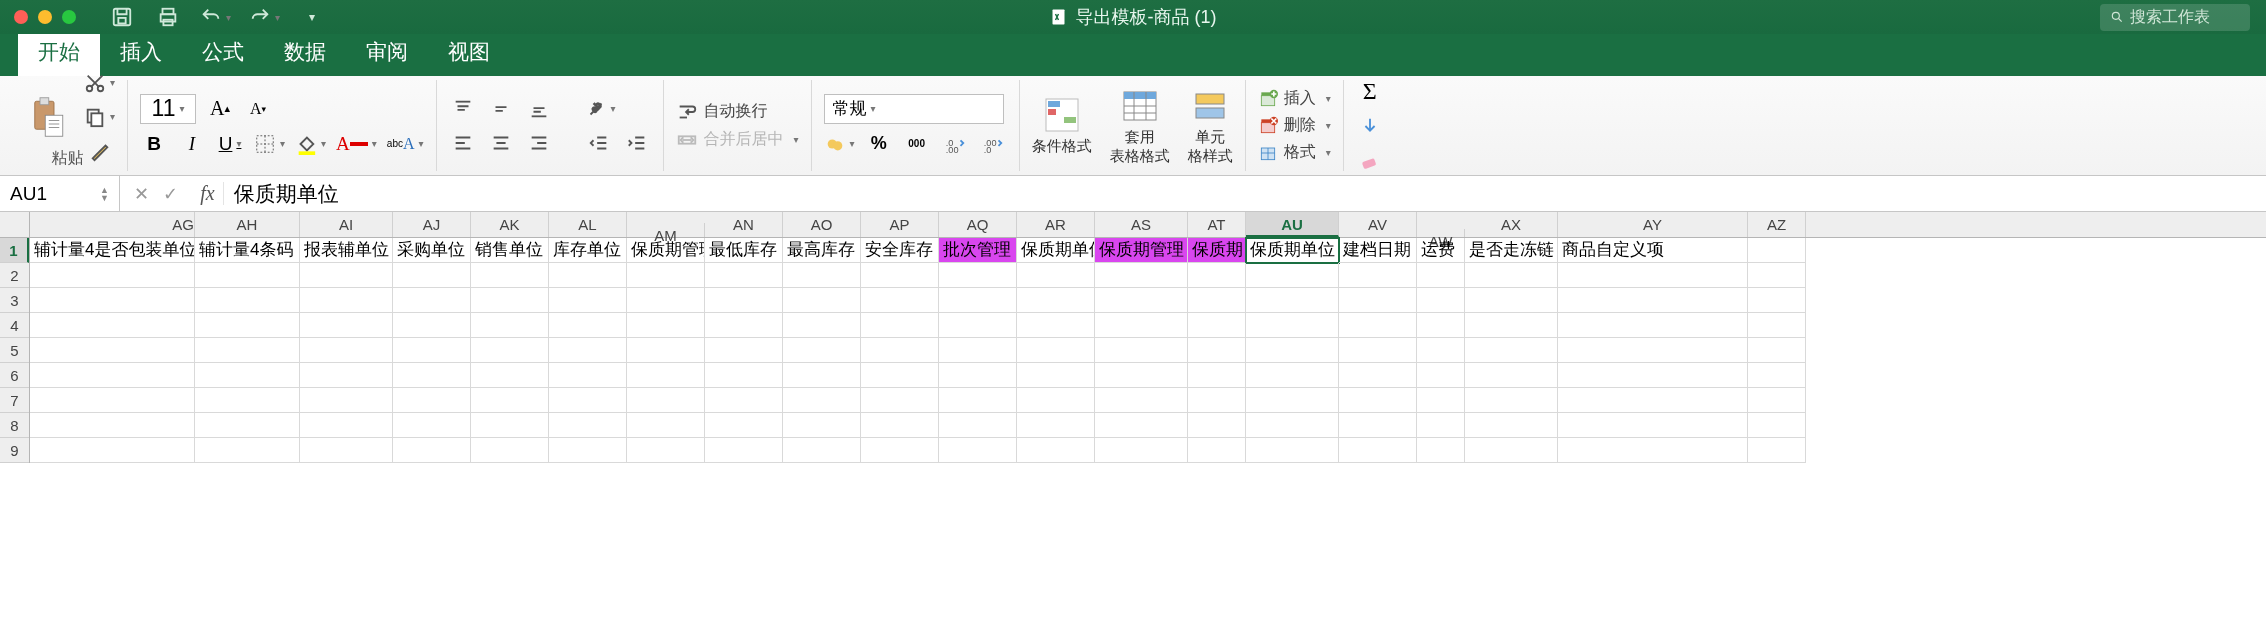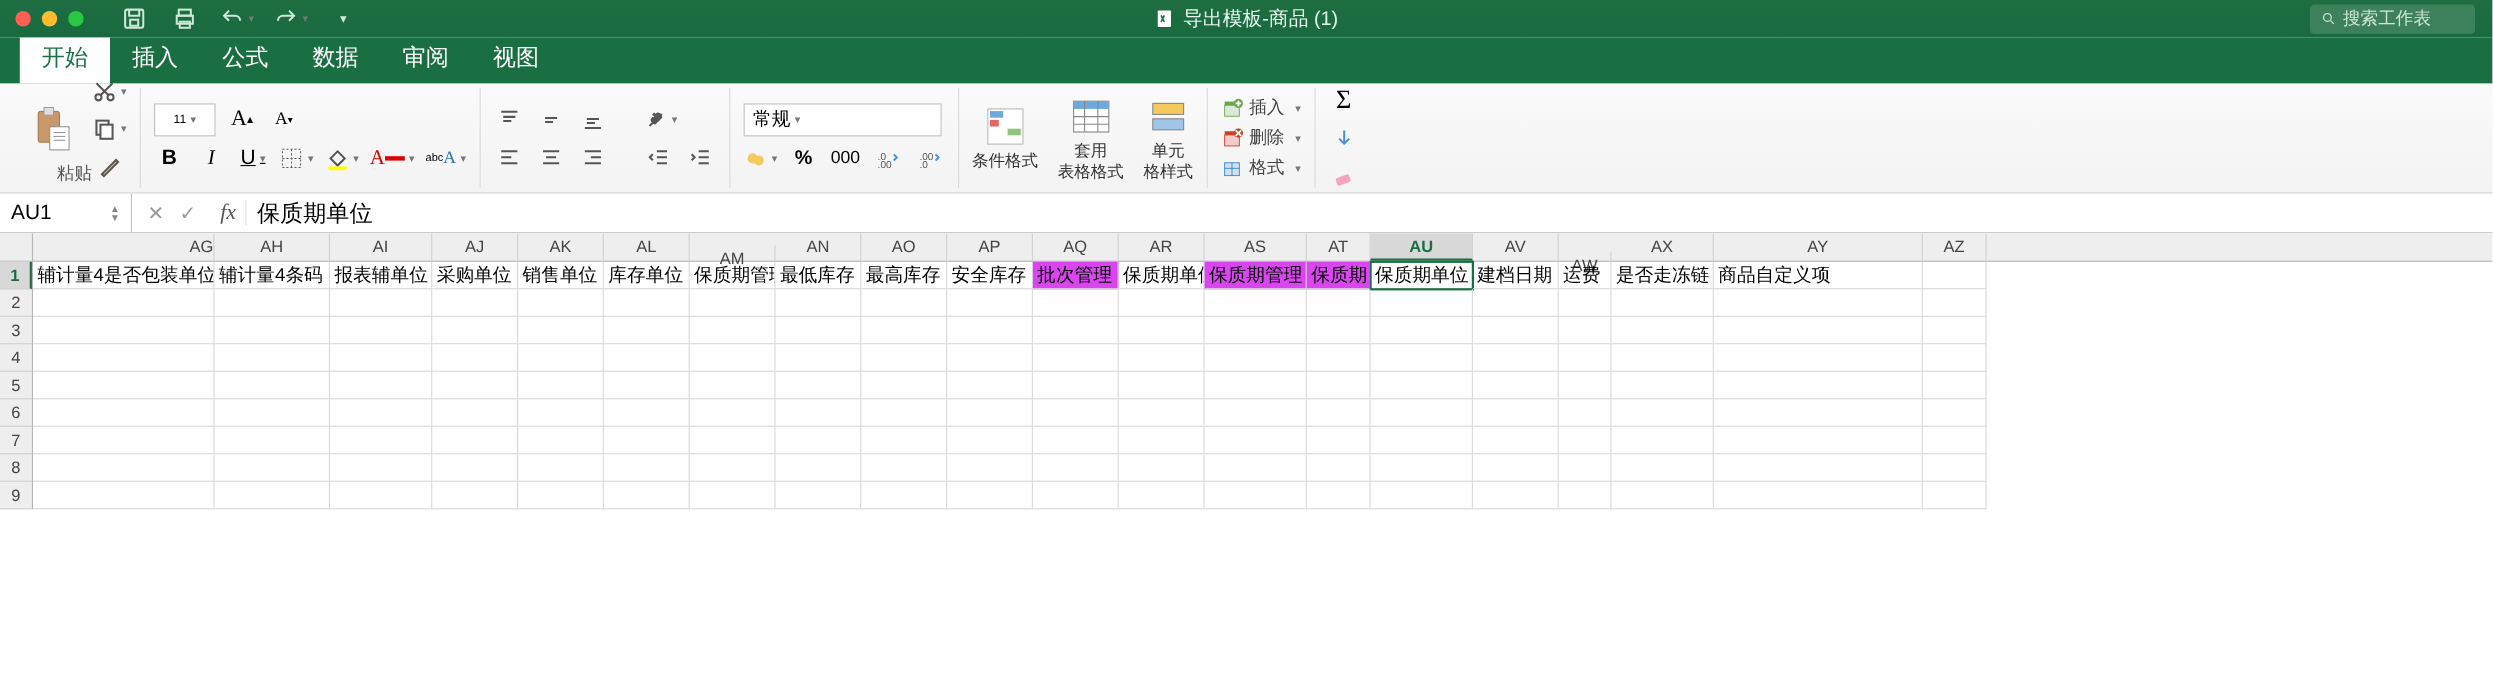--- a/index.html
+++ b/index.html
@@ -25,21 +25,21 @@
   .ribbon { height:100px; background:linear-gradient(#fafafa,#f3f3f3); border-bottom:1px solid #c6c6c6; display:flex; align-items:stretch; padding:4px 8px; }
   .group { display:flex; flex-direction:column; justify-content:center; padding:0 12px; border-right:1px solid #d9d9d9; position:relative; }
   .group:last-child { border-right:none; }
   .group-label { position:absolute; bottom:2px; left:0; right:0; text-align:center; font-size:16px; color:#555; }
   .group-rows { display:flex; flex-direction:column; gap:6px; }
   .row-h { display:flex; align-items:center; gap:10px; }
   .btn { display:flex; align-items:center; justify-content:center; min-width:28px; height:28px; cursor:pointer; }
   .btn svg { width:22px; height:22px; }
   .drop::after { content:"▾"; font-size:10px; color:#777; margin-left:4px; }
   .font-select { width:220px; height:30px; border:1px solid #bfbfbf; background:#fff; display:flex; align-items:center; padding:0 8px; font-size:17px; }
-  .size-select { width:56px; height:30px; border:1px solid #bfbfbf; background:#fff; display:flex; align-items:center; justify-content:center; font-size:11px; }
+  .size-select { width:56px; height:30px; border:1px solid #bfbfbf; background:#fff; display:flex; align-items:center; justify-content:center; font-size:23px; }
   .style-select { width:180px; height:30px; border:1px solid #bfbfbf; background:#fff; display:flex; align-items:center; padding:0 8px; font-size:17px; }
   .paste-big { display:flex; flex-direction:column; align-items:center; gap:4px; padding:0 6px; }
   .paste-big svg { width:42px; height:42px; }
   .big-col { display:flex; flex-direction:column; align-items:center; gap:2px; font-size:15px; color:#333; cursor:pointer; }
   .big-col svg { width:40px; height:40px; }
   .side-col { display:flex; flex-direction:column; gap:6px; }
   .side-btn { display:flex; align-items:center; gap:6px; font-size:16px; color:#444; cursor:pointer; }
   .side-btn svg { width:20px; height:20px; }
   
   .merge-btn { display:flex; align-items:center; gap:6px; color:#444; font-size:16px; }
@@ -258,37 +258,57 @@
         <span class="btn">
             <svg viewBox="0 0 24 24" stroke="#555" stroke-width="2">
               <path d="M10 6h10M10 12h10M10 18h10"></path>
               <path d="M3 9l3 3-3 3" fill="none"></path>
             </svg>
           </span>
       </div>
     </div>
   </div>
 
+  <div class="group">
+    <div class="group-rows">
+      <div class="merge-btn">
+        <svg width="22" height="22" viewBox="0 0 24 24" fill="none" stroke="#555" stroke-width="2">
+            <path d="M4 6h14a3 3 0 010 6h-6"></path>
+            <path d="M14 9l-3 3 3 3"></path>
+            <path d="M4 18h8"></path>
+          </svg>
+        <span>自动换行</span>
+      </div>
+      <div class="merge-btn disabled drop">
+        <svg width="22" height="22" viewBox="0 0 24 24" fill="none" stroke="#bbb" stroke-width="2">
+            <rect x="3" y="8" width="18" height="8"></rect>
+            <path d="M7 12h10"></path>
+            <path d="M8 9l-3 3 3 3M16 9l3 3-3 3"></path>
+          </svg>
+        <span>合并后居中</span>
+      </div>
+    </div>
+  </div>
 
   <div class="group">
     <div class="group-rows">
       <div class="row-h">
         <div class="style-select drop">
             <span>常规</span>
           </div>
       </div>
       <div class="row-h">
         <span class="btn drop">
             <svg viewBox="0 0 24 24">
               <circle cx="9" cy="12" r="5" fill="#f4c95d"></circle>
               <circle cx="15" cy="14" r="5" fill="#f4c95d"></circle>
             </svg>
           </span>
         <span class="btn" style="font-size:18px;font-weight:bold;">%</span>
-        <span class="btn" style="font-size:16px;">000</span>
+        <span class="btn" style="font-size:10px;font-weight:bold;">000</span>
         <span class="btn">
             <svg viewBox="0 0 24 24">
               <text x="2" y="14" font-size="10" fill="#555">.0</text>
               <text x="2" y="22" font-size="10" fill="#555">.00</text>
               <path d="M18 14l3-3-3-3" stroke="#4a90d9" fill="none" stroke-width="2"></path>
             </svg>
           </span>
         <span class="btn">
             <svg viewBox="0 0 24 24">
               <text x="2" y="14" font-size="10" fill="#555">.00</text>

